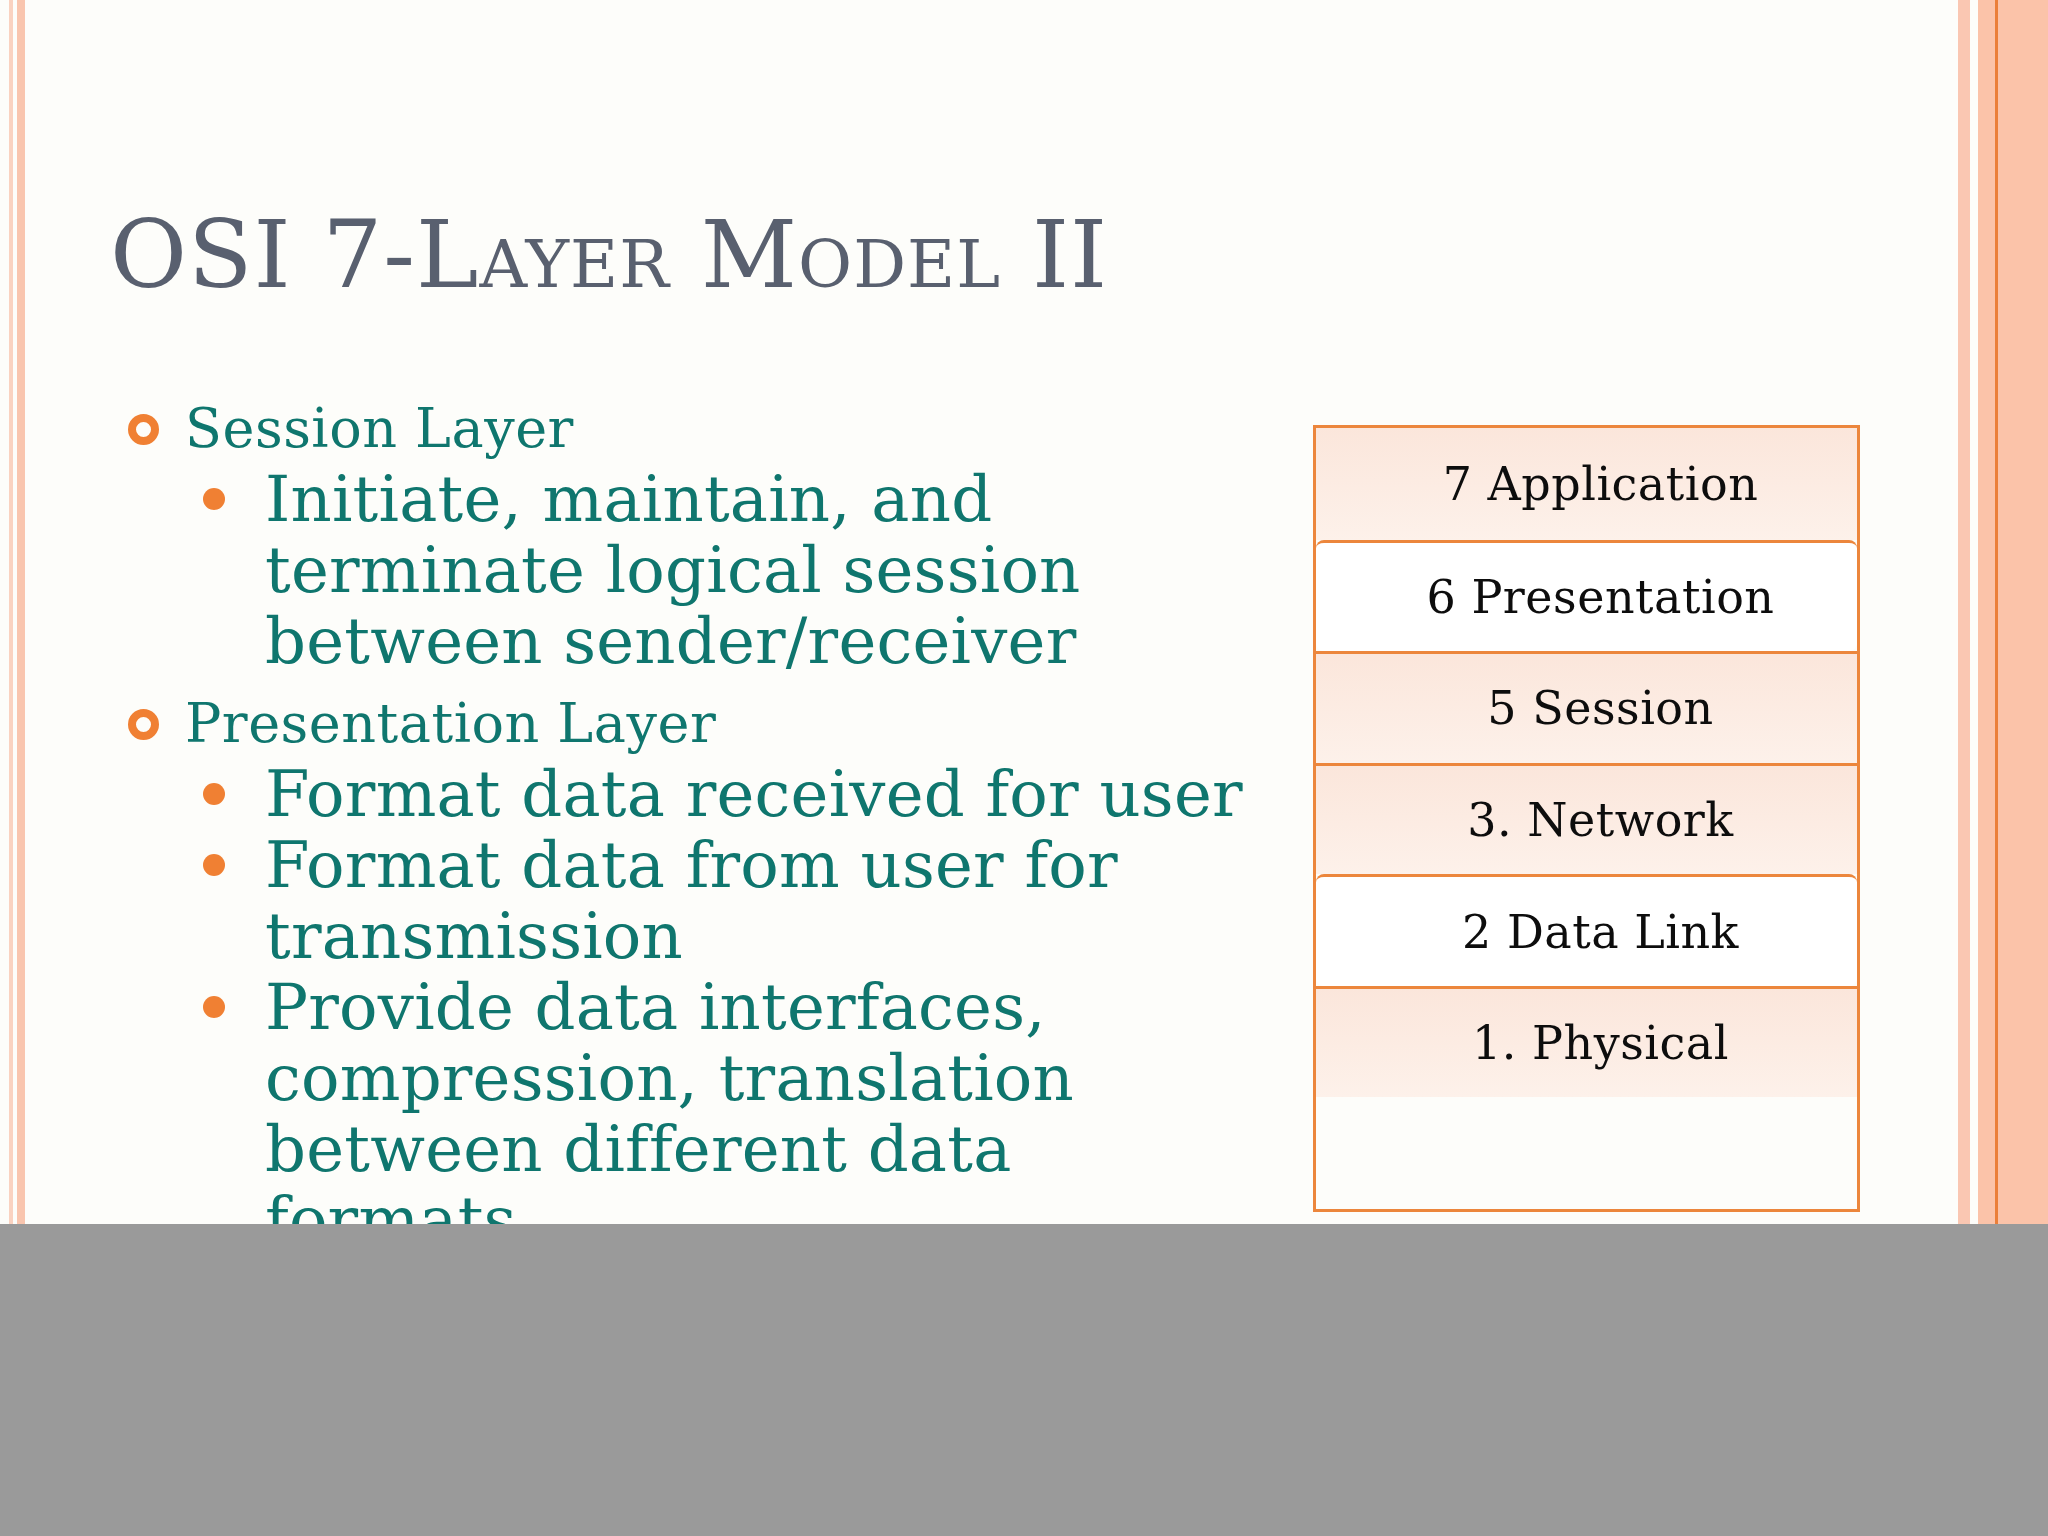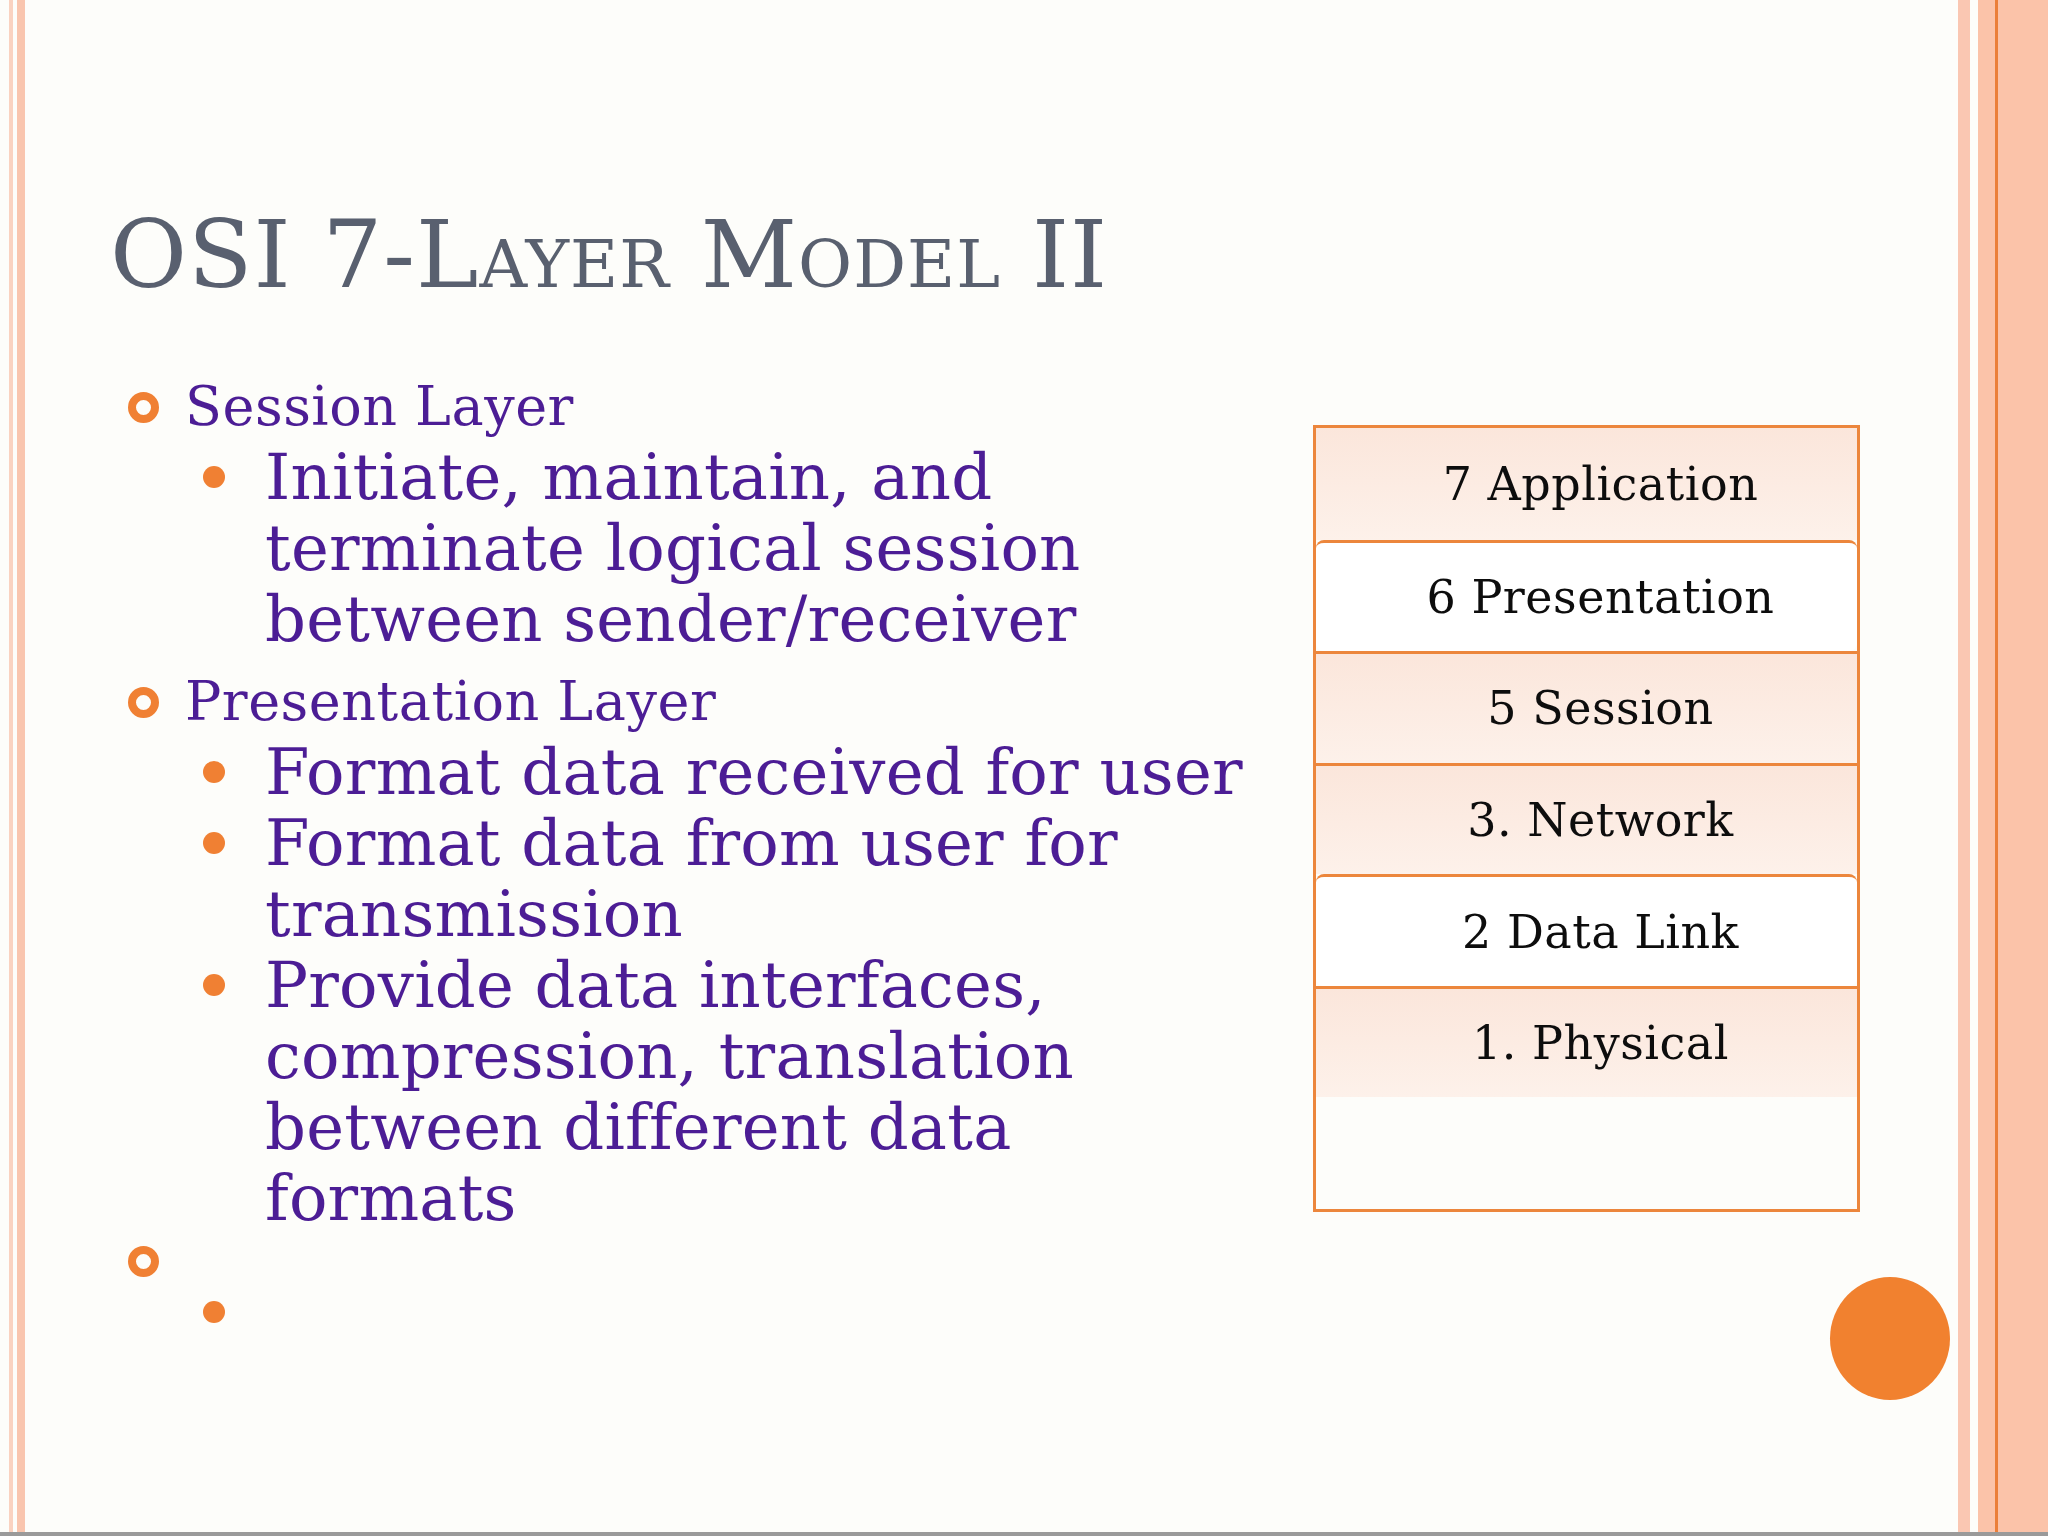--- a/index.html
+++ b/index.html
@@ -1,34 +1,34 @@
 <!DOCTYPE html>
 <html><head>
 <meta charset="utf-8">
 <style>
   html,body{margin:0;padding:0;background:#9a9a9a;}
   .slide{
-    position:relative;width:2048px;height:1532px;background:#FDFDFA;
+    position:relative;width:2048px;height:1224px;background:#FDFDFA;
     overflow:hidden;font-family:"DejaVu Serif","Liberation Serif",serif;
   }
   
   .stripe{position:absolute;top:0;bottom:0;}
   .stripe-l1{left:9px;width:4px;background:#FAD2C0;}
   .stripe-l2{left:17px;width:8px;background:#F9C5AE;}
   .stripe-r1{left:1958px;width:12px;background:#FAC7B2;}
   .stripe-r2{left:1978px;width:70px;background:#FBC3A9;}
   .stripe-r3{left:1995px;width:3px;background:#EB7F39;}
 
   .title{
     position:absolute;left:110px;top:206px;margin:0;
     font-size:94px;font-weight:400;font-variant:small-caps;
     letter-spacing:1px;color:#59606F;line-height:1.05;white-space:nowrap;
   }
 
-  .content{position:absolute;left:112px;top:372px;width:1080px;color:#4c1d95;}
+  .content{position:absolute;left:112px;top:394px;width:1080px;color:#0f766e;}
   .b1{display:flex;align-items:center;font-size:54px;line-height:70px;}
   .b1.mt{margin-top:12px;}
   .ring{
     flex:0 0 auto;width:15px;height:15px;border:8px solid #F08033;
     border-radius:50%;margin-left:16px;margin-right:26px;background:transparent;
   }
   .b1t{letter-spacing:0.5px;white-space:nowrap;}
   .b2{display:flex;font-size:64px;line-height:71px;}
   .dot{
     flex:0 0 auto;width:22px;height:22px;border-radius:50%;

